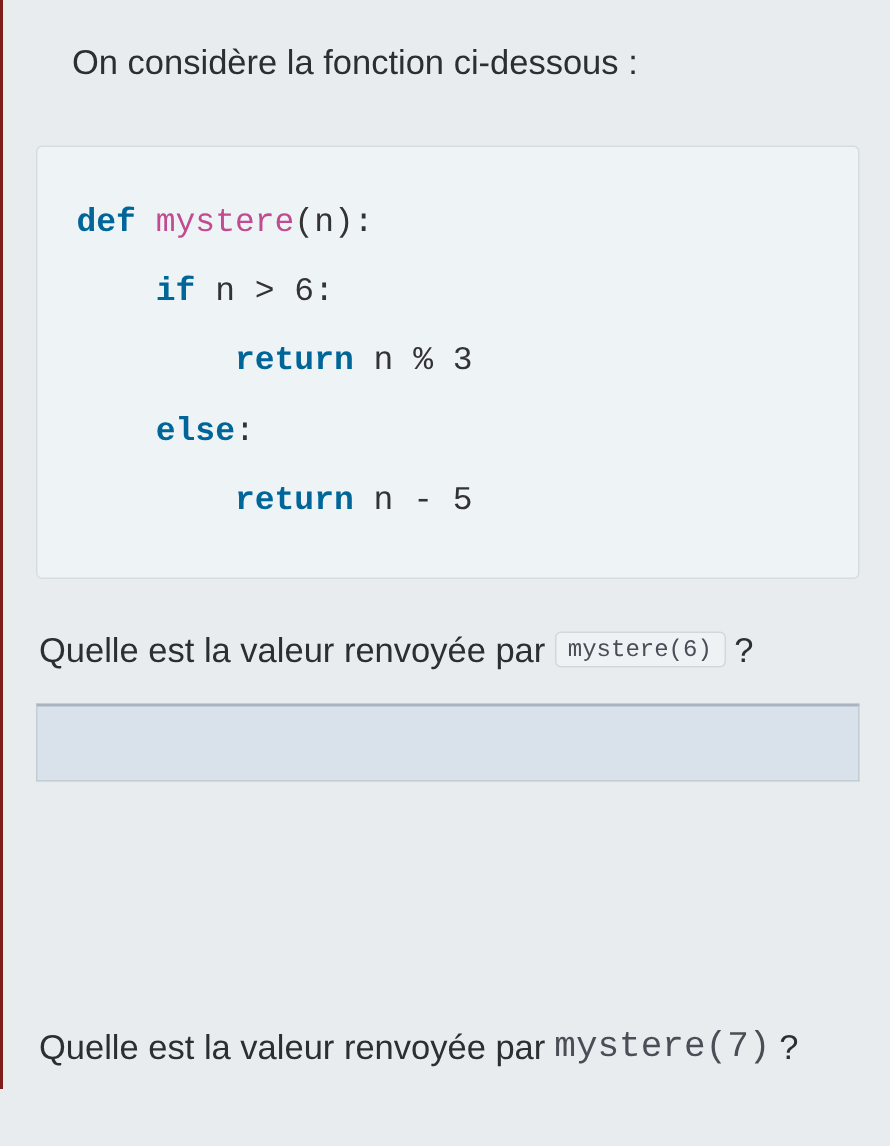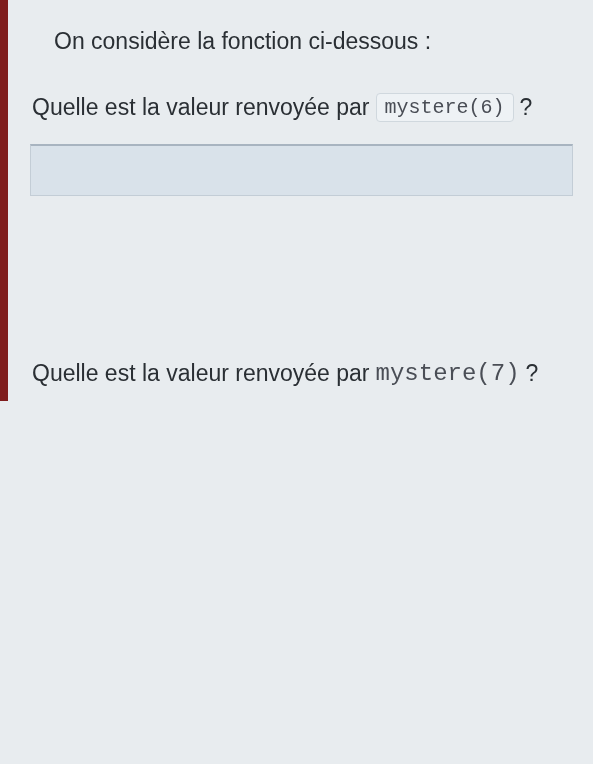--- a/index.html
+++ b/index.html
@@ -10,21 +10,21 @@
     body {
       width: 593px;
       height: 764px;
       background: #e8ecef;
       font-family: -apple-system, BlinkMacSystemFont, "Segoe UI", Arial, sans-serif;
       padding: 0;
       overflow: hidden;
     }
     .container {
       padding: 0 20px 0 22px;
-      border-left: 8px solid #7f1d1d;
+      border-left: 2px solid #7f1d1d;
     }
     .intro {
       font-size: 23px;
       color: #2a2f34;
       font-weight: 400;
       padding: 28px 0 24px 24px;
     }
     .code-block {
       background: #eef3f6;
       border: 1px solid #d5dde3;
@@ -48,21 +48,21 @@
       flex-wrap: wrap;
       gap: 6px;
     }
     .inline-code {
       display: inline-block;
       background: #eef2f5;
       border: 1px solid #d0d8de;
       border-radius: 4px;
       padding: 2px 8px;
       font-family: "Consolas", "Menlo", "Courier New", monospace;
-      font-size: 20px;
+      font-size: 16px;
       color: #4a4e56;
     }
     .inline-code-plain {
       font-family: "Consolas", "Menlo", "Courier New", monospace;
       font-size: 24px;
       color: #4a4e56;
     }
     .answer-input {
       width: 100%;
       height: 52px;
@@ -82,20 +82,25 @@
       color: #2a2f34;
     }
   </style>
 </head>
 <body>
 
 <div class="container">
 
   <div class="intro">On considère la fonction ci-dessous :</div>
 
+  <div class="code-block"><span class="kw">def</span> <span class="fn">mystere</span><span>(n):</span>
+    <span class="kw">if</span><span> n &gt; 6:</span>
+        <span class="kw">return</span><span> n % 3</span>
+    <span class="kw">else</span><span>:</span>
+        <span class="kw">return</span><span> n - 5</span></div>
 
   <div class="question-row">
     <span>Quelle est la valeur renvoyée par</span>
     <span class="inline-code">mystere(6)</span>
     <span class="qmark">?</span>
   </div>
 
   <input type="text" class="answer-input" value="" style="">
 
   <div class="spacer"></div>

